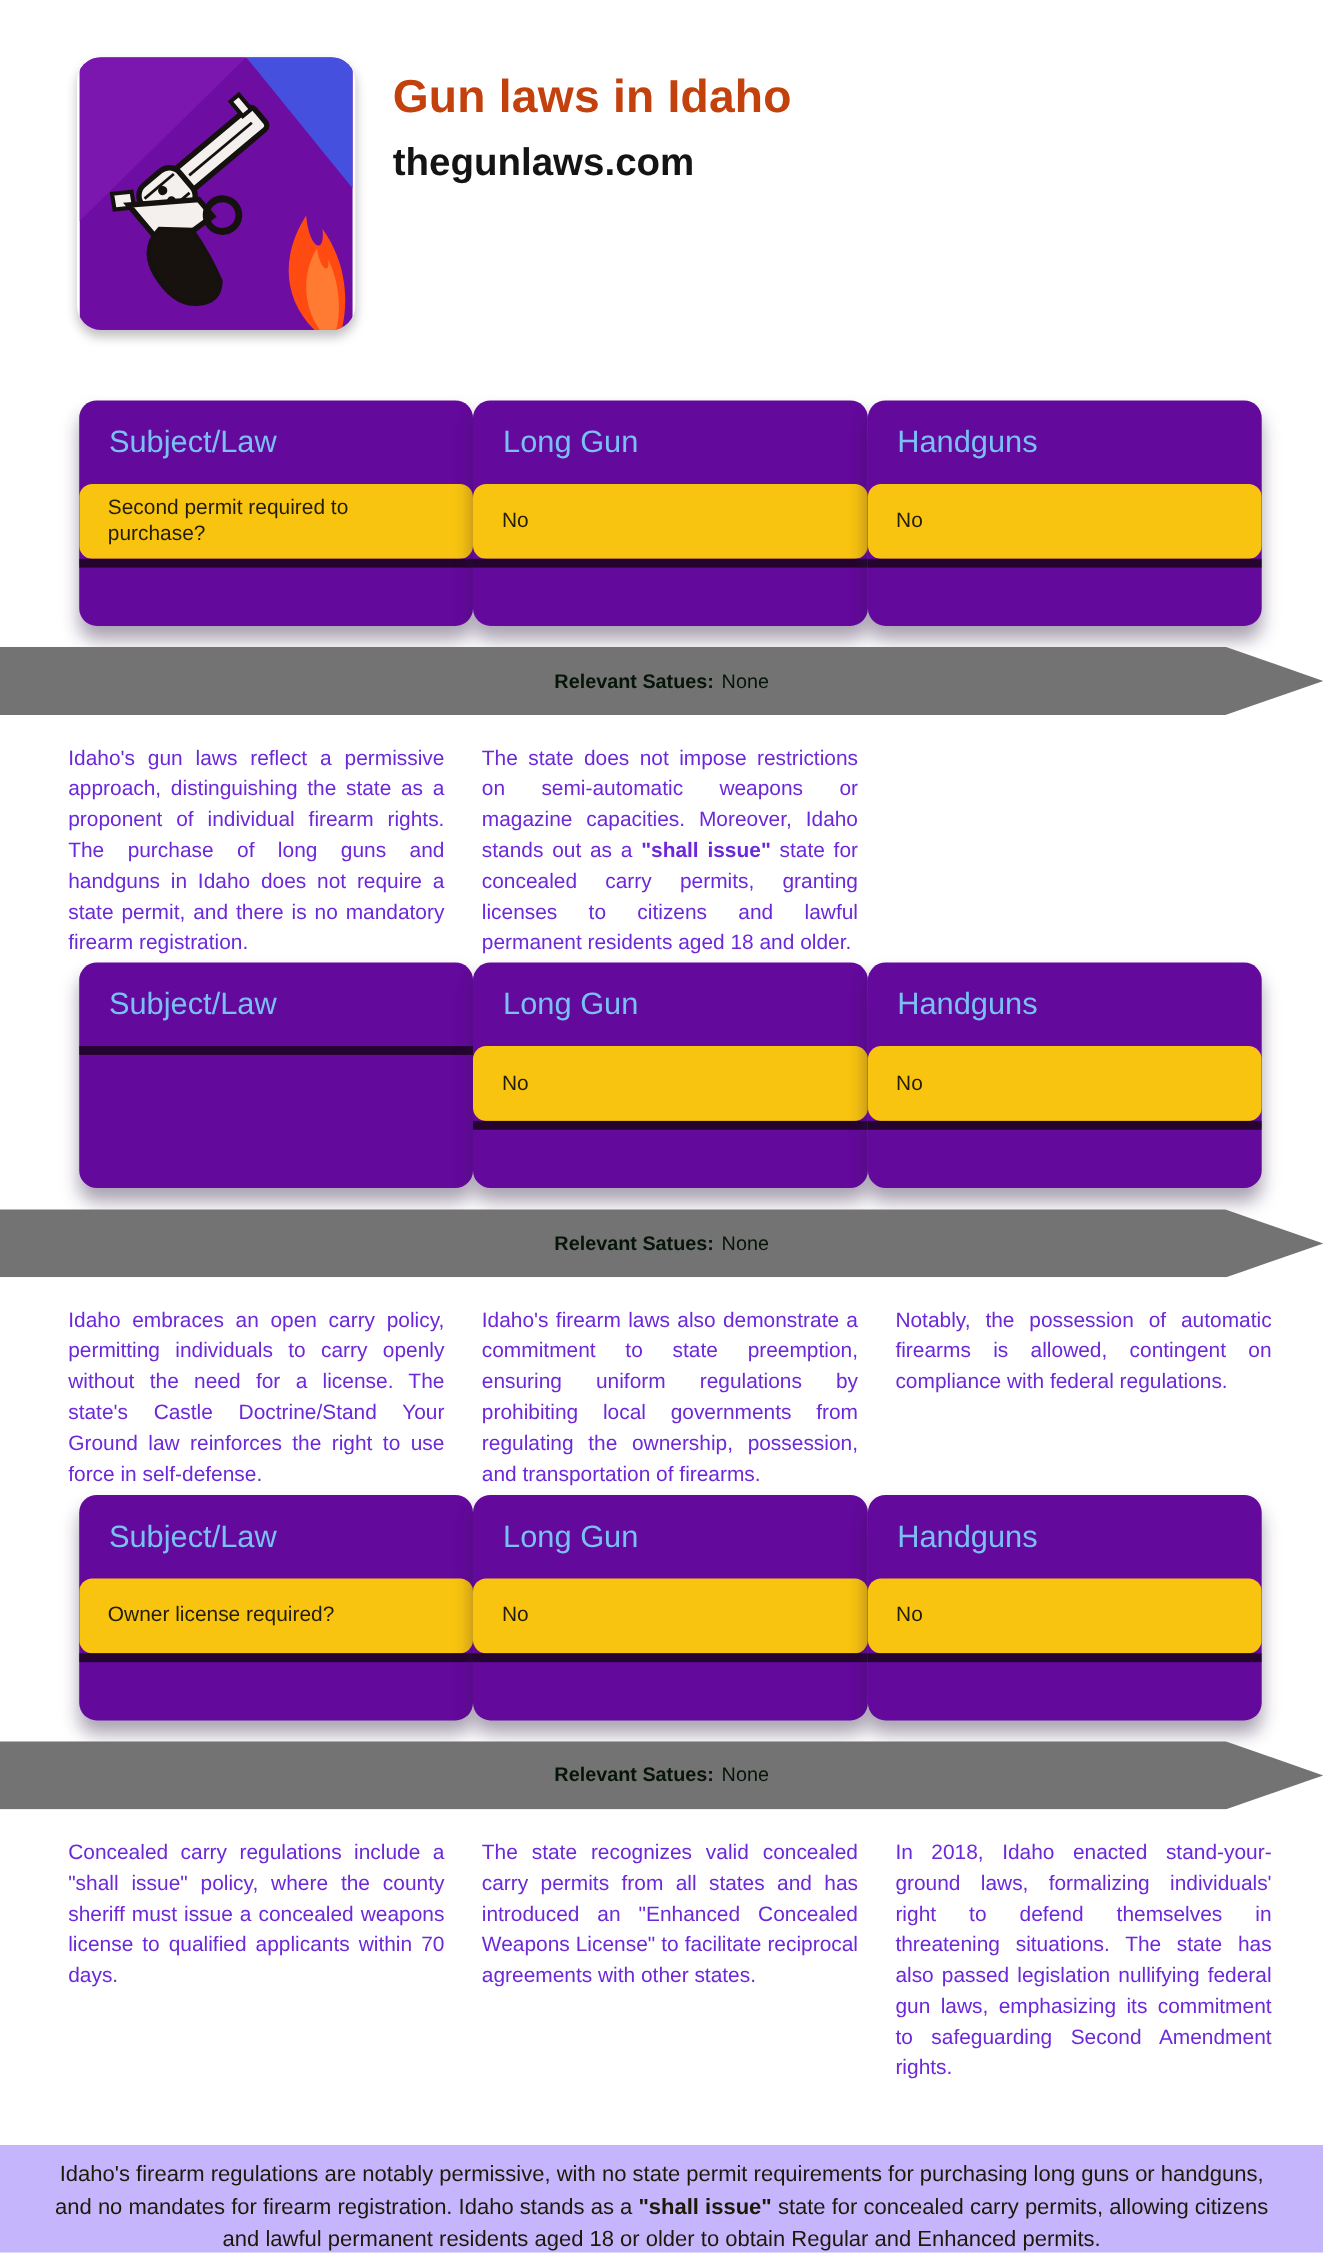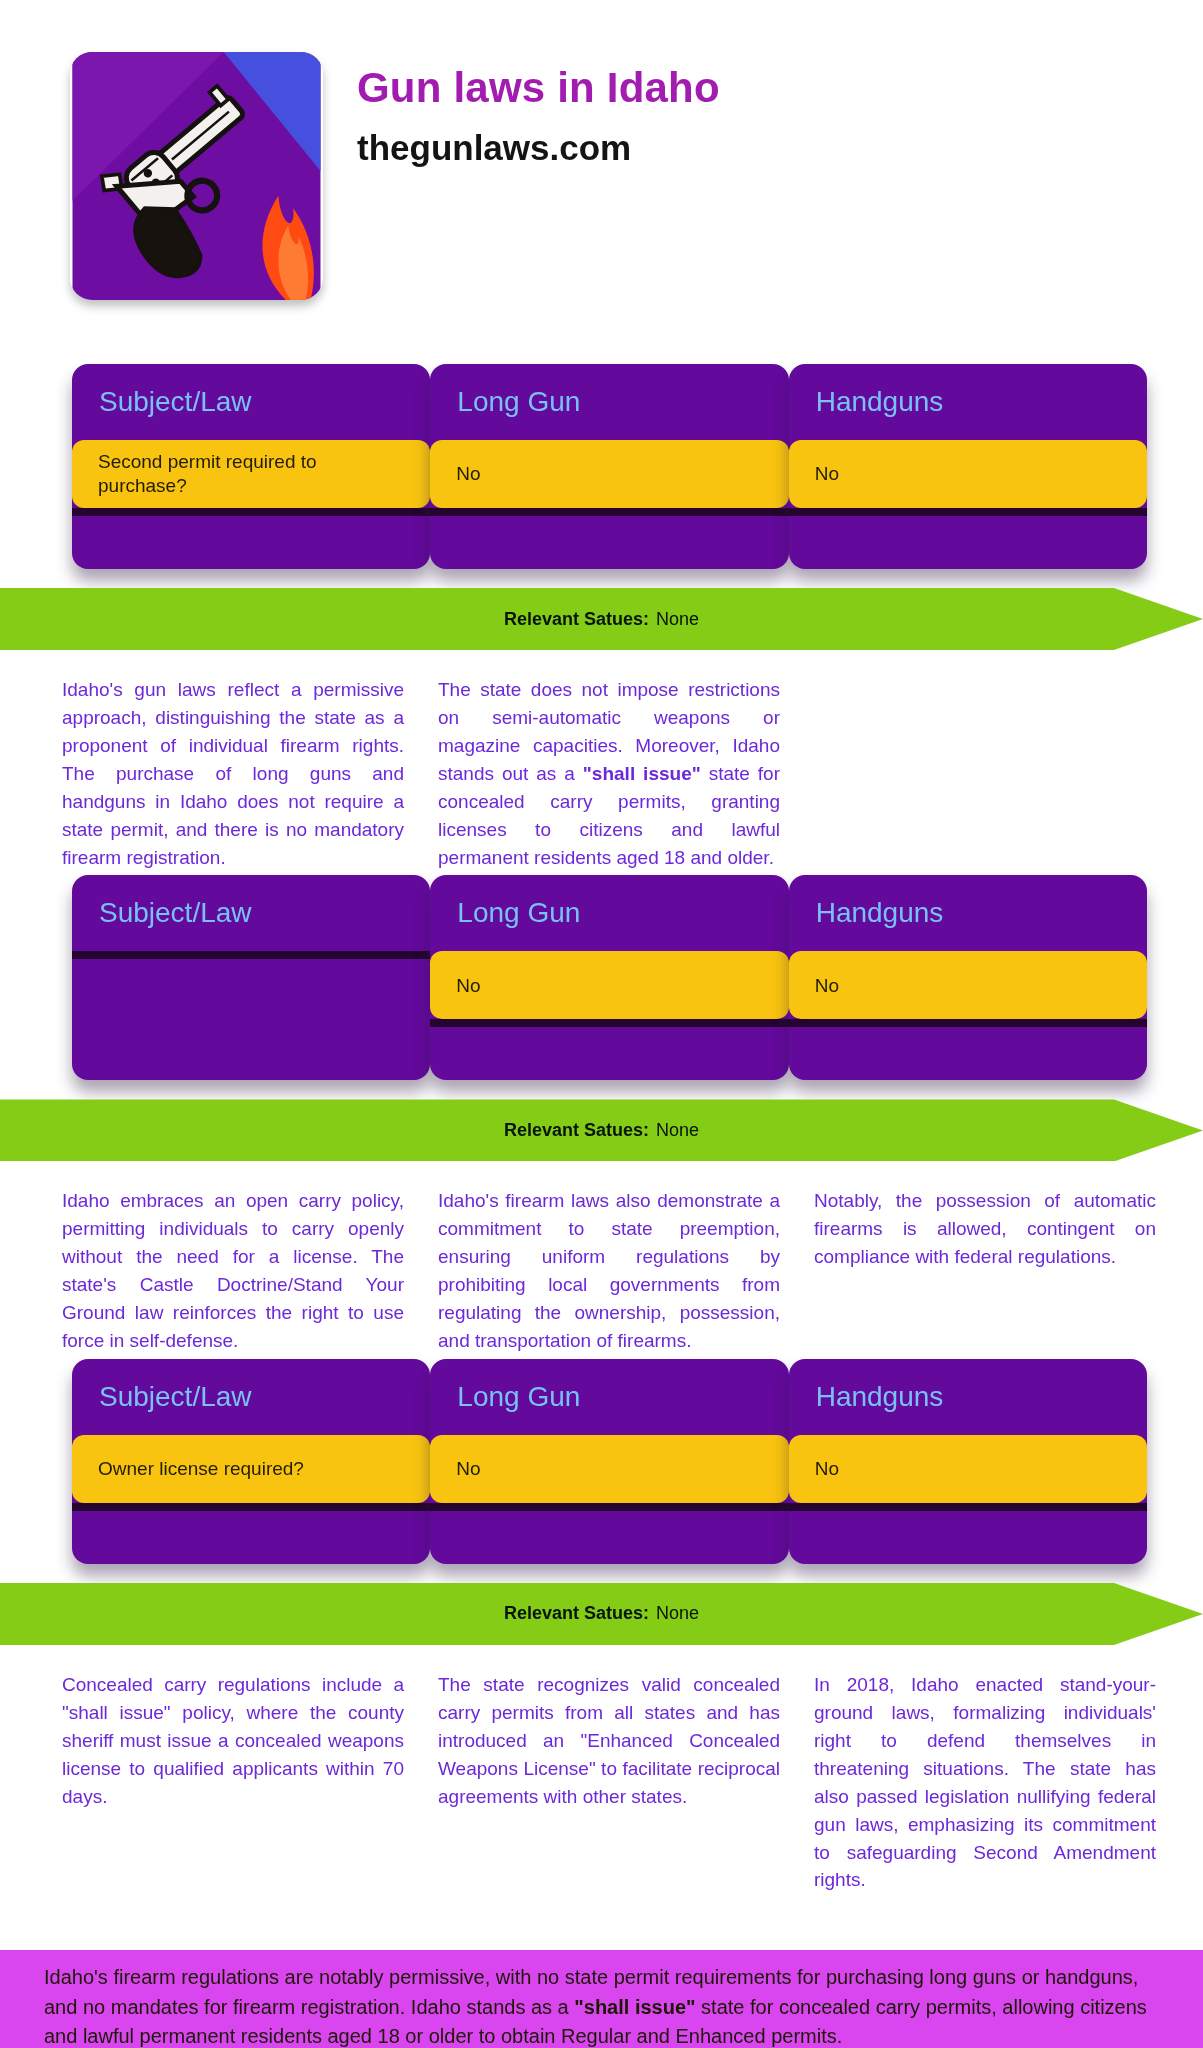--- a/index.html
+++ b/index.html
@@ -7,52 +7,52 @@
     position:relative; width:1203px; height:2048px; margin:0 auto;
     background:#ffffff; overflow:hidden;
     display:flex; flex-direction:column;
     font-family:"Liberation Sans", sans-serif; color:#212121;
   }
 
   
   .header { margin:52px 48px 0 70px; display:flex; gap:34px; align-items:flex-start; }
   .logo { width:253px; height:248px; flex:none; border-radius:22px; overflow:hidden;
           box-shadow:0 6px 10px rgba(0,0,0,.25); display:block; }
-  .titles h1 { font-size:42px; font-weight:bold; margin:12px 0 0; color:#a21caf; letter-spacing:.2px; }
+  .titles h1 { font-size:42px; font-weight:bold; margin:12px 0 0; color:#c2410c; letter-spacing:.2px; }
   .titles h2 { font-size:35px; font-weight:bold; margin:16px 0 0; color:#141414; }
 
   
   .cards-row { display:grid; grid-template-columns:1fr 1fr 1fr; padding:0 56px 0 72px; }
   .cards-row.first { margin-top:64px; }
   .cards-row.mid   { margin-top:4px; }
   .card { height:205px; border-radius:16px; background:#63099C; overflow:hidden;
           box-shadow:0 12px 16px rgba(45,25,65,.40); display:flex; flex-direction:column; }
   .card-header { height:76px; display:flex; align-items:center; padding:0 27px;
                  color:#79C1F5; font-size:28px; font-weight:400; }
   .card-value  { height:68px; background:#F8C40F; border-radius:12px; display:flex; align-items:center;
                  padding:0 26px; font-size:19px; color:#241d06; line-height:1.25; }
   .card-sep    { height:8px; background:#25052F; }
   .card-bottom { flex:1; }
 
   
-  .banner { margin-top:19px; height:62px; background:#84cc16;
+  .banner { margin-top:19px; height:62px; background:#737373;
             clip-path:polygon(0 0, 92.6% 0, 100% 50%, 92.6% 100%, 0 100%);
             display:flex; align-items:center; justify-content:center;
             font-size:18px; color:#071509; }
   .banner .lbl { font-weight:bold; margin-right:7px; }
 
   
   .paras-row { display:grid; grid-template-columns:1fr 1fr 1fr; column-gap:34px;
                padding:0 47px 0 62px; margin-top:26px;
                font-size:19px; line-height:1.47; text-align:justify; color:#6d28d9; }
   .paras-row p { margin:0; }
 
   
-  .footer { margin-top:auto; background:#d946ef; height:98px; box-sizing:border-box;
-            padding:13px 44px 12px; font-size:20px; line-height:1.48;
+  .footer { margin-top:auto; background:#c4b5fd; height:98px; box-sizing:border-box;
+            padding:13px 44px 12px; text-align:center; font-size:20px; line-height:1.48;
             color:#1e1807; font-weight:500; }
 </style>
 </head>
 <body>
 
 <div class="page">
 
   <div class="header">
     <svg class="logo" viewBox="0 0 100 100" aria-hidden="true">
       <rect x="0" y="0" width="100" height="100" fill="#6E0DA2"></rect>

